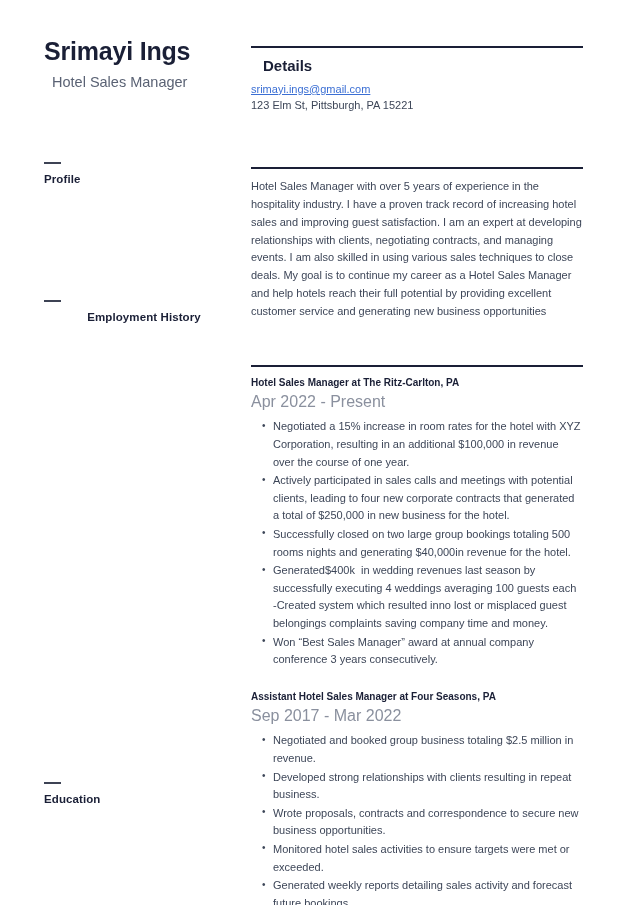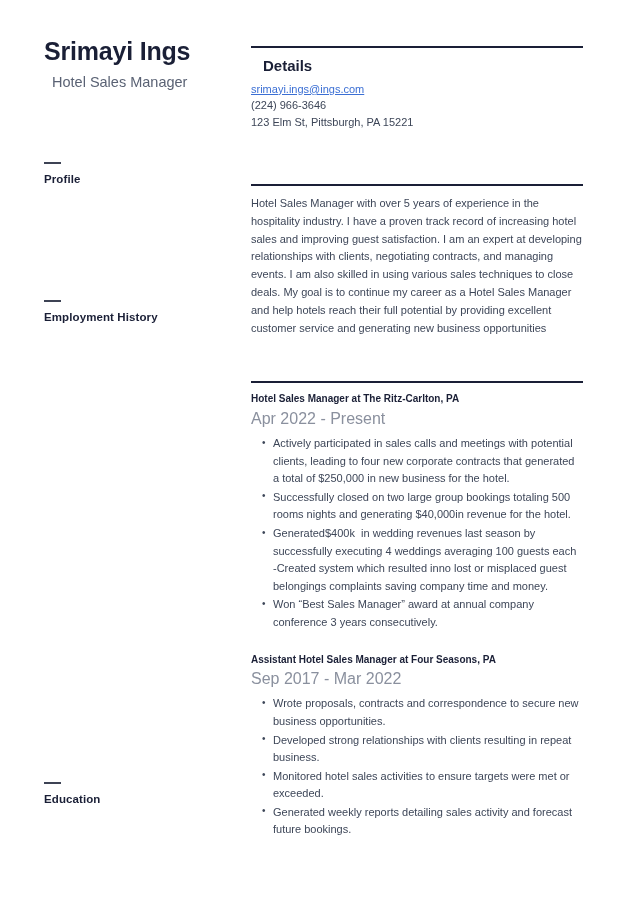--- a/index.html
+++ b/index.html
@@ -42,21 +42,21 @@
   .job-title {
     font-size: 14.5px;
     font-weight: normal;
     color: #5a6274;
     line-height: 1.2;
     margin: 8px;
   }
 
   .side-section { margin-top: 0; }
   .side-section.profile-label { margin-top: 71px; }
-  .side-section.employment-label { margin-top: 113px; }
+  .side-section.employment-label { margin-top: 113px; text-align: center; }
   .side-section.education-label { margin-top: 458px; }
 
   .side-rule {
     width: 17px;
     height: 2px;
     background: #3d4354;
     margin-bottom: 9px;
   }
   .side-label {
     font-size: 11.5px;
@@ -173,51 +173,52 @@
       </div>
 
     </div>
 
     <div class="right-col">
 
       <section class="block-details">
         <div class="main-rule"></div>
         <div class="details-heading">Details</div>
         <div>
-          <a class="details-link" href="#">srimayi.ings@ings.com</a>
+          <a class="details-link" href="#">srimayi.ings@gmail.com</a>
         </div>
-        <div class="details-line">(224) 966-3646</div>
         <div class="details-line">123 Elm St, Pittsburgh, PA 15221</div>
       </section>
 
       <section class="block-profile">
         <div class="main-rule"></div>
         <p class="body-text">Hotel Sales Manager with over 5 years of experience in the hospitality industry. I have a proven track record of increasing hotel sales and improving guest satisfaction. I am an expert at developing relationships with clients, negotiating contracts, and managing events. I am also skilled in using various sales techniques to close deals. My goal is to continue my career as a Hotel Sales Manager and help hotels reach their full potential by providing excellent customer service and generating new business opportunities</p>
       </section>
 
       <section class="block-employment">
         <div class="main-rule"></div>
 
         <div class="entry">
           <div class="entry-title">Hotel Sales Manager at The Ritz-Carlton, PA</div>
           <div class="entry-date">Apr 2022 - Present</div>
           <ul class="bullets">
+            <li>Negotiated a 15% increase in room rates for the hotel with XYZ Corporation, resulting in an additional $100,000 in revenue over the course of one year.</li>
             <li>Actively participated in sales calls and meetings with potential clients, leading to four new corporate contracts that generated a total of $250,000 in new business for the hotel.</li>
             <li>Successfully closed on two large group bookings totaling 500 rooms nights and generating $40,000in revenue for the hotel.</li>
             <li>Generated$400k  in wedding revenues last season by successfully executing 4 weddings averaging 100 guests each    -Created system which resulted inno lost or misplaced guest belongings complaints saving company time and money.</li>
             <li>Won “Best Sales Manager” award at annual company conference 3 years consecutively.</li>
           </ul>
         </div>
 
         <div class="entry">
           <div class="entry-title">Assistant Hotel Sales Manager at Four Seasons, PA</div>
           <div class="entry-date">Sep 2017 - Mar 2022</div>
           <ul class="bullets">
+            <li>Negotiated and booked group business totaling $2.5 million in revenue.</li>
+            <li>Developed strong relationships with clients resulting in repeat business.</li>
             <li>Wrote proposals, contracts and correspondence to secure new business opportunities.</li>
-            <li>Developed strong relationships with clients resulting in repeat business.</li>
             <li>Monitored hotel sales activities to ensure targets were met or exceeded.</li>
             <li>Generated weekly reports detailing sales activity and forecast future bookings.</li>
 
           </ul>
         </div>
       </section>
 
     </div>
   </div>
 </div>

